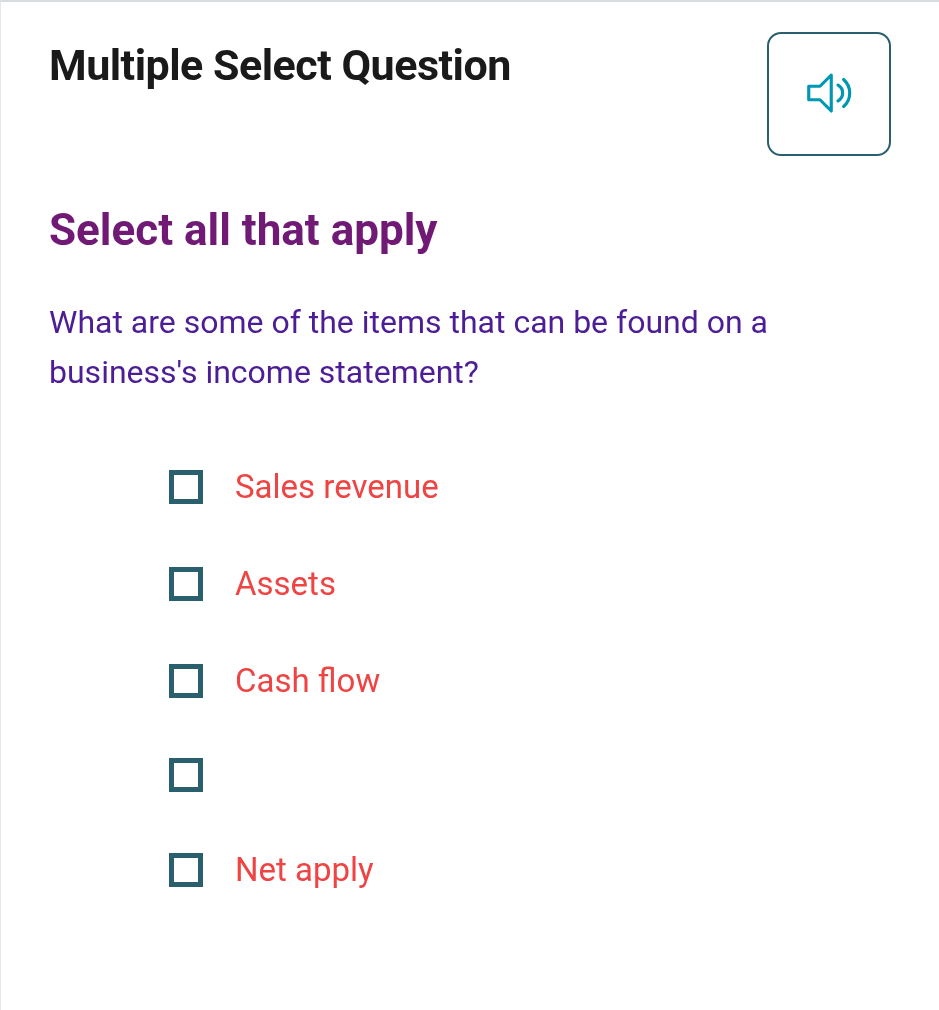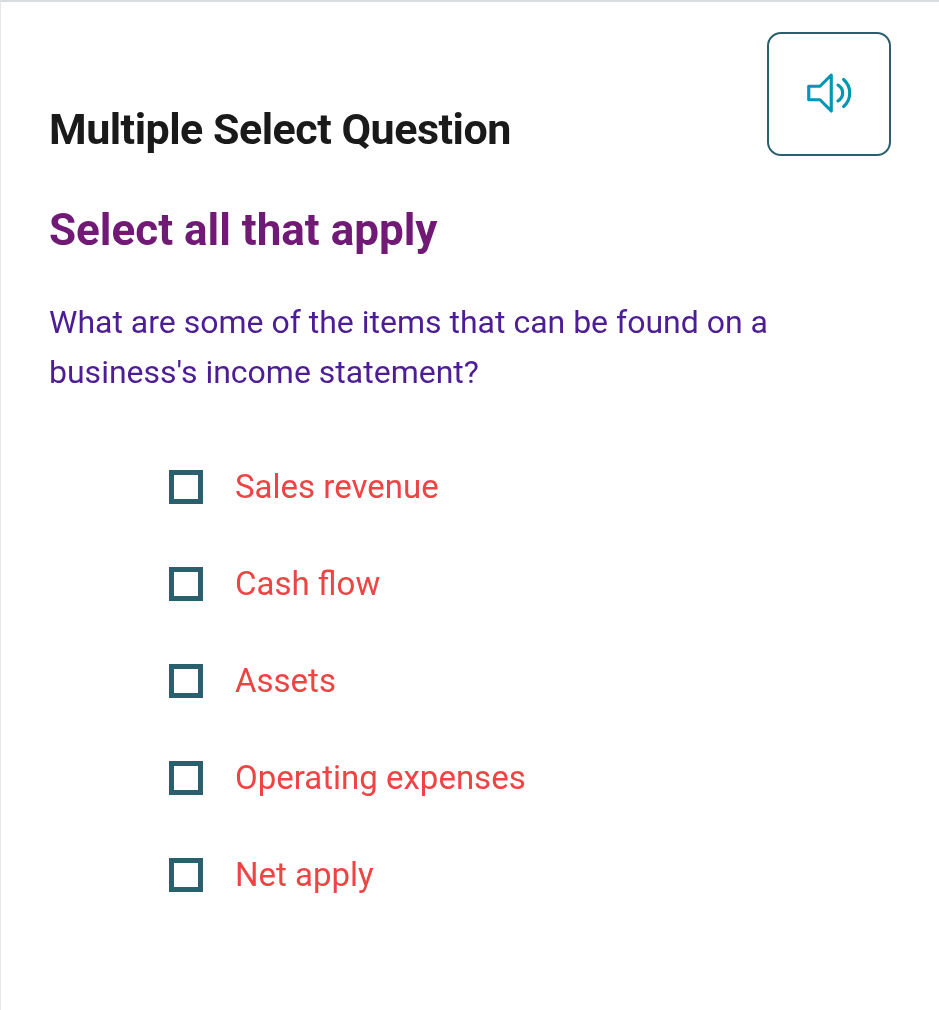--- a/index.html
+++ b/index.html
@@ -16,21 +16,21 @@
     .container {
       border-top: 2px solid #d8dcde;
       border-left: 1px solid #e5e7e8;
       padding: 38px 48px 0 48px;
       height: 100%;
       position: relative;
     }
     .header-row {
       display: flex;
       justify-content: space-between;
-      align-items: flex-end;
+      align-items: flex-start;
       margin-bottom: 48px;
     }
     .title {
       font-size: 43px;
       font-weight: 700;
       color: #1a1a1a;
       letter-spacing: -0.5px;
       line-height: 1.2;
     }
     .audio-button {
@@ -106,28 +106,27 @@
 
   <p class="question-text">What are some of the items that can be found on a business's income statement?</p>
 
   <div class="options">
     <div class="option-row">
       <div class="checkbox"></div>
       <span class="option-label">Sales revenue</span>
     </div>
     <div class="option-row">
       <div class="checkbox"></div>
+      <span class="option-label">Assets</span>
+    </div>
+    <div class="option-row">
+      <div class="checkbox"></div>
       <span class="option-label">Cash flow</span>
     </div>
     <div class="option-row">
       <div class="checkbox"></div>
-      <span class="option-label">Assets</span>
-    </div>
-    <div class="option-row">
-      <div class="checkbox"></div>
-      <span class="option-label">Operating expenses</span>
     </div>
     <div class="option-row">
       <div class="checkbox"></div>
       <span class="option-label">Net apply</span>
     </div>
   </div>
 </div>
 
 </body></html>

